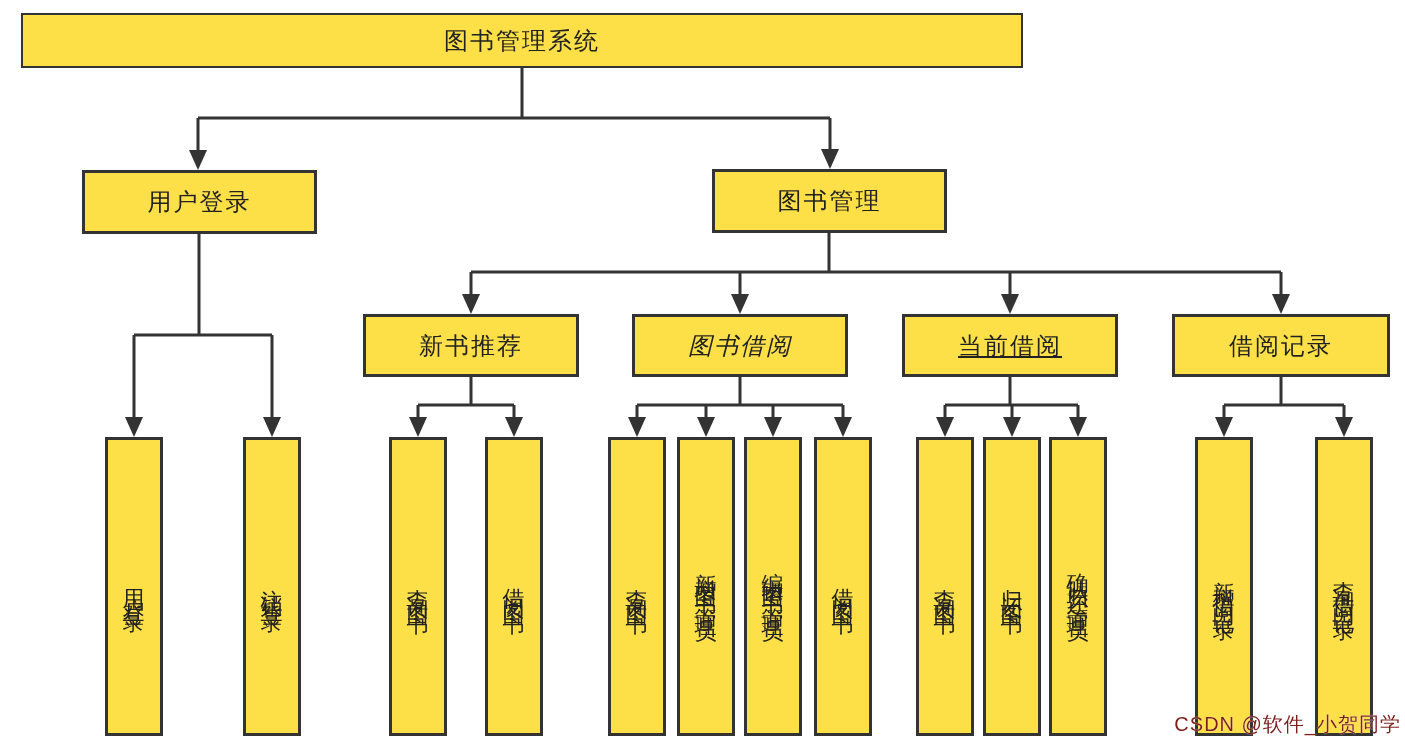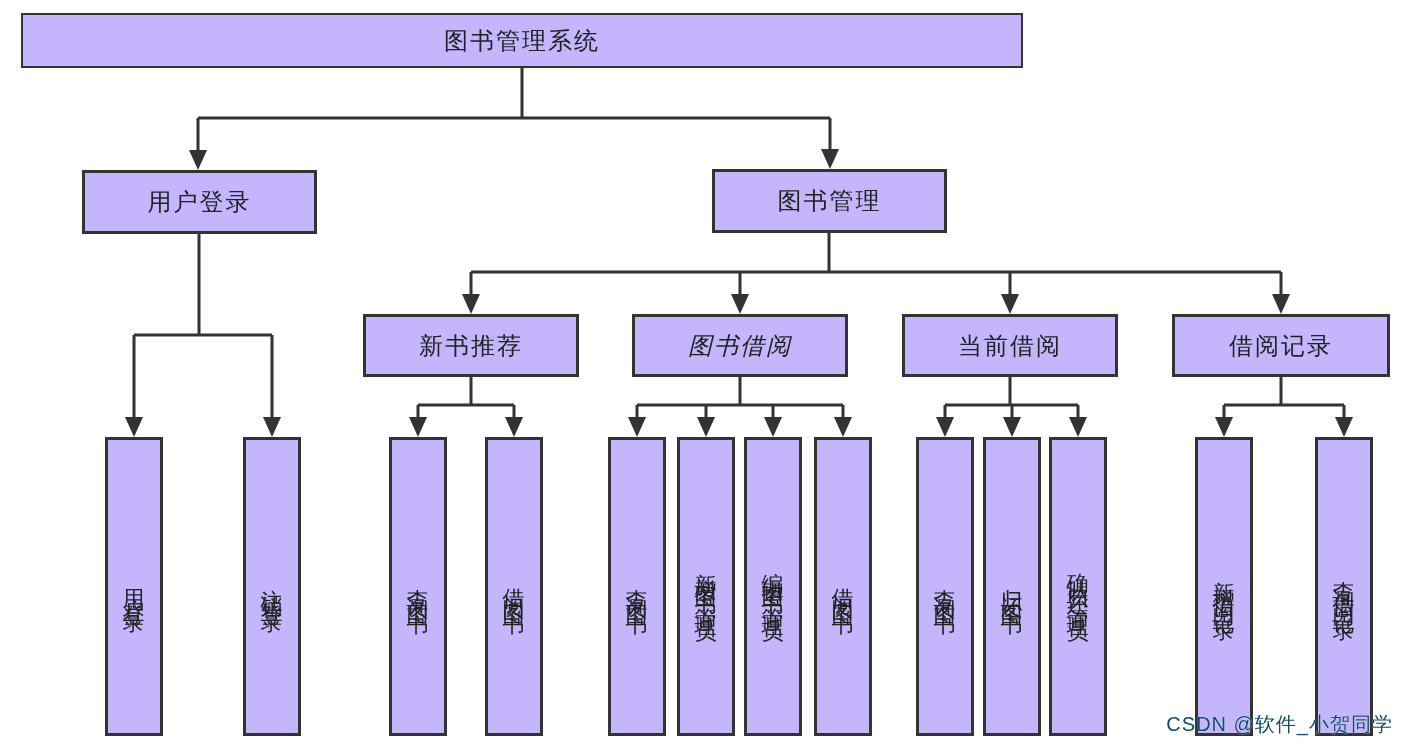--- a/index.html
+++ b/index.html
@@ -17,21 +17,21 @@
   .connectors {
     position: absolute;
     left: 0; top: 0;
     width: 1405px;
     height: 747px;
     pointer-events: none;
   }
 
   .box {
     position: absolute;
-    background: #c4b5fd;
+    background: #fde047;
     border: 3px solid #333333;
     color: #222222;
     display: flex;
     align-items: center;
     justify-content: center;
     text-align: center;
   }
 
   .root-box {
     left: 21px; top: 13px;
@@ -51,21 +51,21 @@
   .l2-book-mgmt  { left: 712px; top: 169px; }
 
   .l3-box {
     width: 216px; height: 63px;
     top: 314px;
     font-size: 24px;
     letter-spacing: 2px;
   }
   .l3-0 { left: 363px; }
   .l3-1 { left: 632px; font-style: italic; }
-  .l3-2 { left: 902px; }
+  .l3-2 { left: 902px; text-decoration: underline; }
   .l3-3 { left: 1172px; width: 218px; }
 
   .leaf {
     width: 58px; height: 299px;
     top: 437px;
   }
   .leaf span {
     writing-mode: vertical-rl;
     line-height: 1.05;
     font-size: 22px;
@@ -82,24 +82,24 @@
   .leaf-7  { left: 814px; }
   .leaf-8  { left: 916px; }
   .leaf-9  { left: 983px; }
   .leaf-10 { left: 1049px; }
   .leaf-11 { left: 1195px; }
   .leaf-12 { left: 1315px; }
   .leaf-5 span, .leaf-6 span, .leaf-10 span { letter-spacing: 7px; }
 
   .watermark {
     position: absolute;
-    right: 12px;
+    right: 4px;
     top: 711px;
     font-size: 20px;
-    color: #0c4a6e;
+    color: #7f1d1d;
     letter-spacing: 1px;
     text-shadow: 0 0 1px #ffffff;
   }
 </style>
 </head>
 <body>
 
 <div class="canvas">
 
   <svg class="connectors" viewBox="0 0 1405 747" xmlns="http://www.w3.org/2000/svg">

